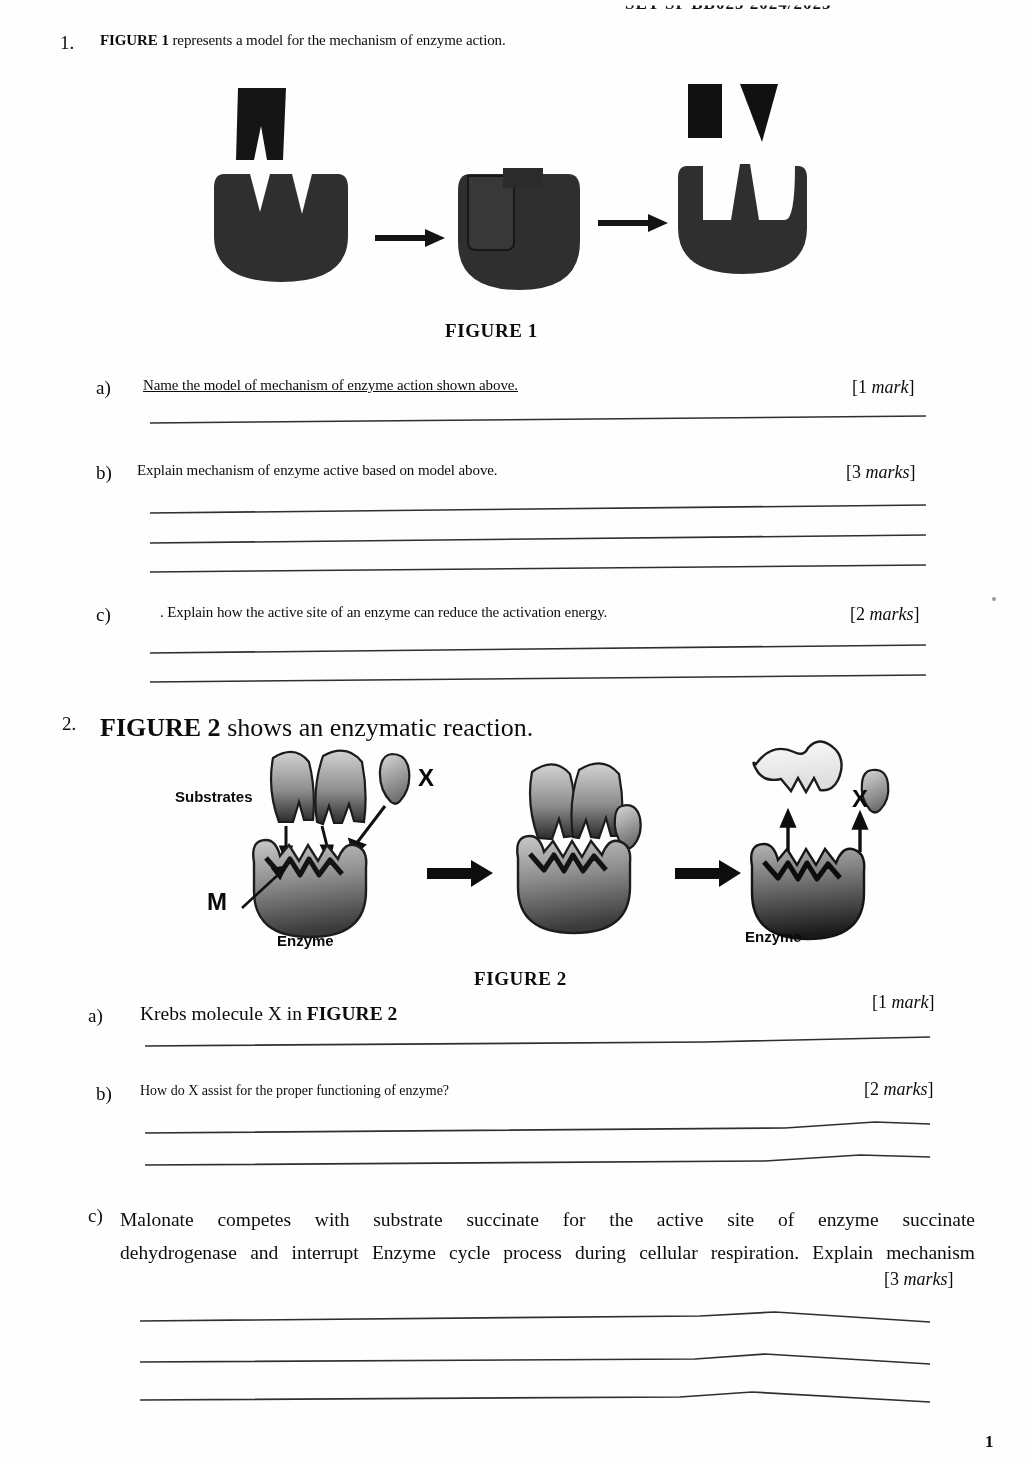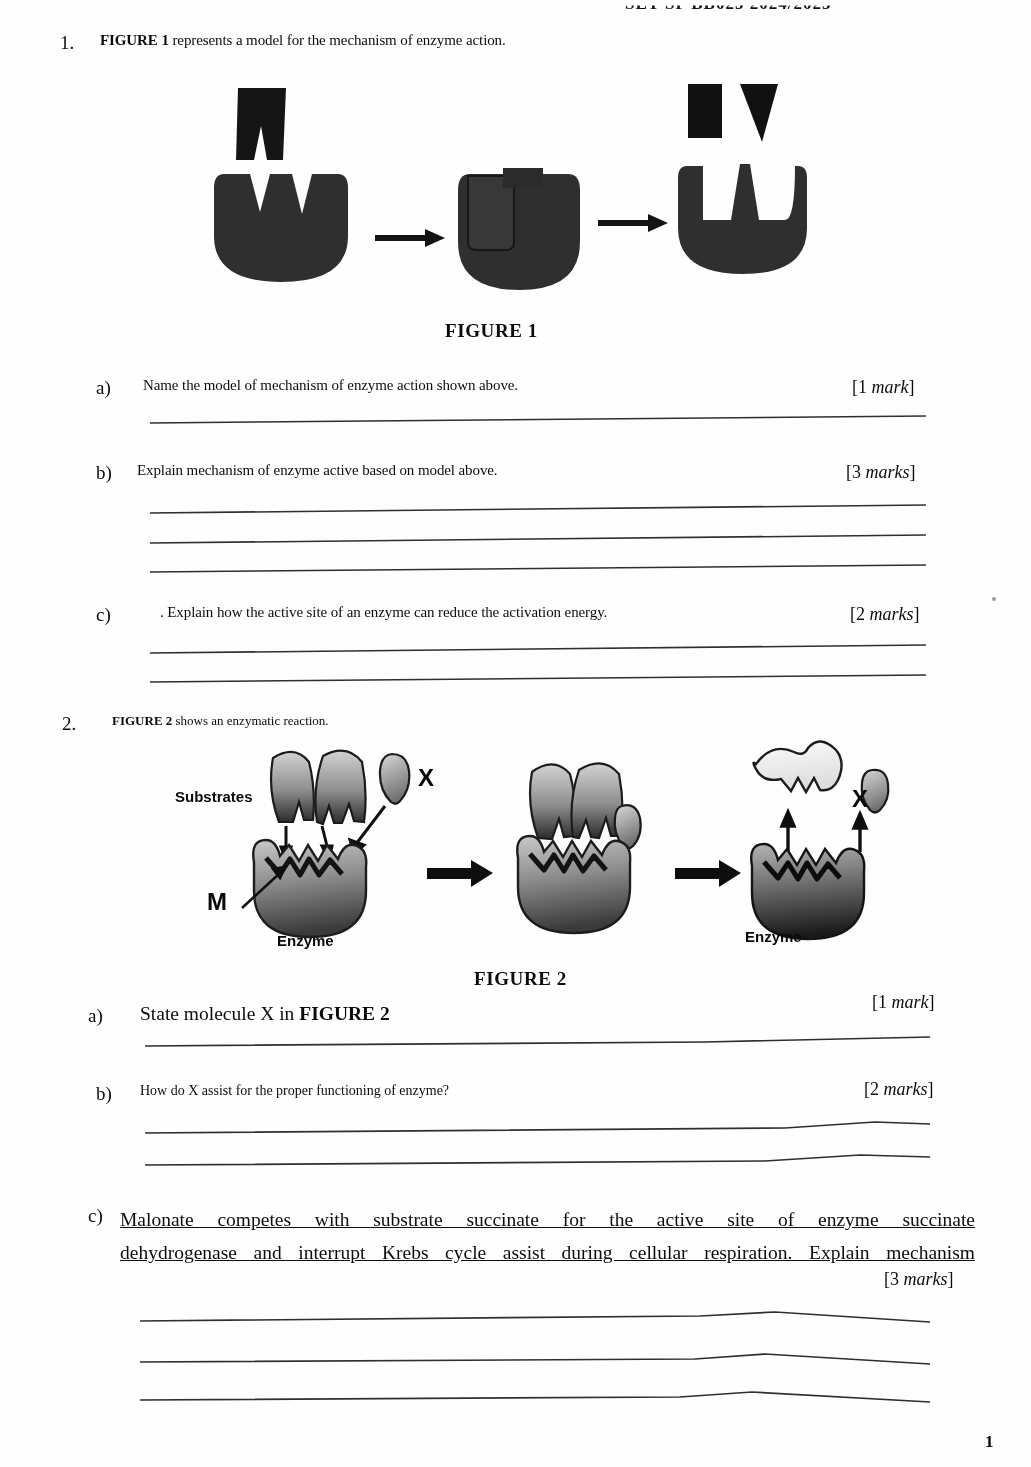--- a/index.html
+++ b/index.html
@@ -80,21 +80,20 @@
     position: absolute;
     font-size: 19.5px;
     line-height: 33px;
     text-align: justify;
     text-justify: inter-word;
   }
   .para .ln { display: block; }
   .para .ln.spread {
     text-align: justify;
     text-align-last: justify;
-    text-decoration: underline;
   }
 
   
   .header-strip {
     position: absolute;
     font-family: "Liberation Serif", serif;
     font-weight: bold;
     font-size: 17px;
     letter-spacing: 1px;
     color: #111;
@@ -175,21 +174,21 @@
                  v50
                  q0 46 -64 46
                  q-65 0 -65 -46 z"></path>
       </g>
     </svg>
   </div>
 
   <div class="abs figcaption" style="left:445px; top:320px;">FIGURE 1</div>
 
   <div class="abs qnum" style="left:96px; top:377px;">a)</div>
-  <div class="abs qtext-heavy" style="left:143px; top:377px; white-space:nowrap;">Name the model of mechanism of enzyme action shown above.</div>
+  <div class="abs qtext-heavy" style="left:143px; top:377px; white-space:nowrap;text-decoration:underline;">Name the model of mechanism of enzyme action shown above.</div>
   <div class="abs marks" style="left:852px; top:377px;">
     <span>[1 </span><i>mark</i>]
   </div>
   <div class="rule" style="left:150px; top:414px; width:776px;">
     <svg width="776" height="12">
         <path d="M0 9 L776 2" stroke="#2f2f2f" stroke-width="1.6" fill="none"></path>
       </svg>
   </div>
 
   <div class="abs qnum" style="left:96px; top:462px;">b)</div>
@@ -225,21 +224,21 @@
   </div>
   <div class="rule" style="left:150px; top:672px; width:776px;">
     <svg width="776" height="12">
         <path d="M0 10 L776 3" stroke="#2f2f2f" stroke-width="1.6" fill="none"></path>
       </svg>
   </div>
 
   <div class="speck" style="left:992px; top:597px;"></div>
 
   <div class="abs qnum" style="left:62px; top:713px;">2.</div>
-  <div class="abs" style="left:100px; top:713px; font-size:13px; white-space:nowrap;margin-left:12px;">
+  <div class="abs" style="left:100px; top:713px; font-size:26px; white-space:nowrap;">
     <span class="bold">FIGURE 2</span><span> shows an enzymatic reaction.</span>
   </div>
 
   <div class="fig2" style="left:240px; top:740px;">
     <svg width="660" height="215" viewBox="0 0 660 215" aria-hidden="true">
       <defs>
         <linearGradient id="gEnz" x1="0" y1="0" x2="0.15" y2="1">
           <stop offset="0%" stop-color="#c9c9c9"></stop>
           <stop offset="45%" stop-color="#8e8e8e"></stop>
           <stop offset="100%" stop-color="#3a3a3a"></stop>
@@ -340,21 +339,21 @@
   <div class="f2label lg" style="left:207px; top:888px;">M</div>
   <div class="f2label sm" style="left:277px; top:932px;">Enzyme</div>
   <div class="f2label sm" style="left:745px; top:928px;">Enzyme</div>
   <div class="f2label lg" style="left:418px; top:764px;">X</div>
   <div class="f2label lg" style="left:852px; top:785px;">X</div>
 
   <div class="abs figcaption" style="left:474px; top:968px;">FIGURE 2</div>
 
   <div class="abs qnum" style="left:88px; top:1005px;">a)</div>
   <div class="abs" style="left:140px; top:1003px; font-size:19.5px; white-space:nowrap;">
-    <span>State molecule X in </span><span class="bold">FIGURE 2</span>
+    <span>Krebs molecule X in </span><span class="bold">FIGURE 2</span>
   </div>
   <div class="abs marks" style="left:872px; top:992px;">
     <span>[1 </span><i>mark</i>]
   </div>
   <div class="rule" style="left:145px; top:1035px; width:785px;">
     <svg width="785" height="14">
         <path d="M0 11 L560 7 L785 2" stroke="#2f2f2f" stroke-width="1.7" fill="none"></path>
       </svg>
   </div>
 
@@ -371,21 +370,21 @@
   <div class="rule" style="left:145px; top:1152px; width:785px;">
     <svg width="785" height="16">
         <path d="M0 13 L620 9 L715 3 L785 5" stroke="#2f2f2f" stroke-width="1.7" fill="none"></path>
       </svg>
   </div>
 
   <div class="abs qnum" style="left:88px; top:1205px;">c)</div>
 
   <div class="para" style="left:120px; top:1203px; width:855px;">
     <span class="ln spread">Malonate competes with substrate succinate for the active site of enzyme succinate</span>
-    <span class="ln spread">dehydrogenase and interrupt Krebs cycle assist during cellular respiration. Explain mechanism</span>
+    <span class="ln spread">dehydrogenase and interrupt Enzyme cycle process during cellular respiration. Explain mechanism</span>
   </div>
   <div class="abs marks" style="left:884px; top:1269px;">
     <span>[3 </span><i>marks</i>]
   </div>
 
   <div class="rule" style="left:140px; top:1310px; width:790px;">
     <svg width="790" height="18">
         <path d="M0 11 L560 6 L635 2 L790 12" stroke="#2f2f2f" stroke-width="1.7" fill="none"></path>
       </svg>
   </div>

